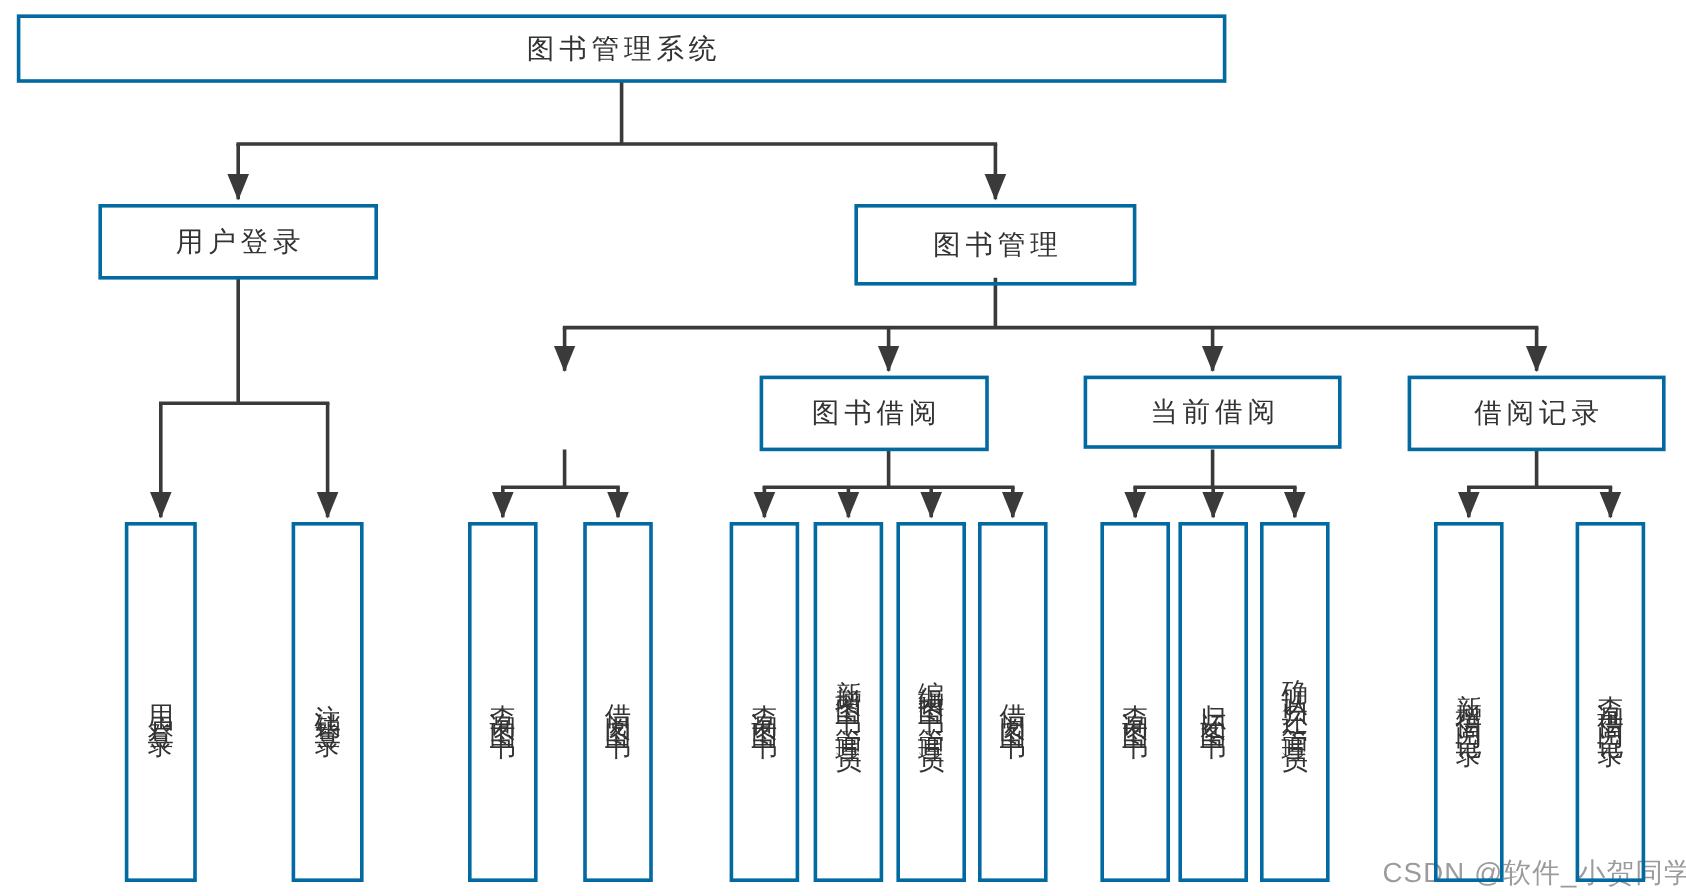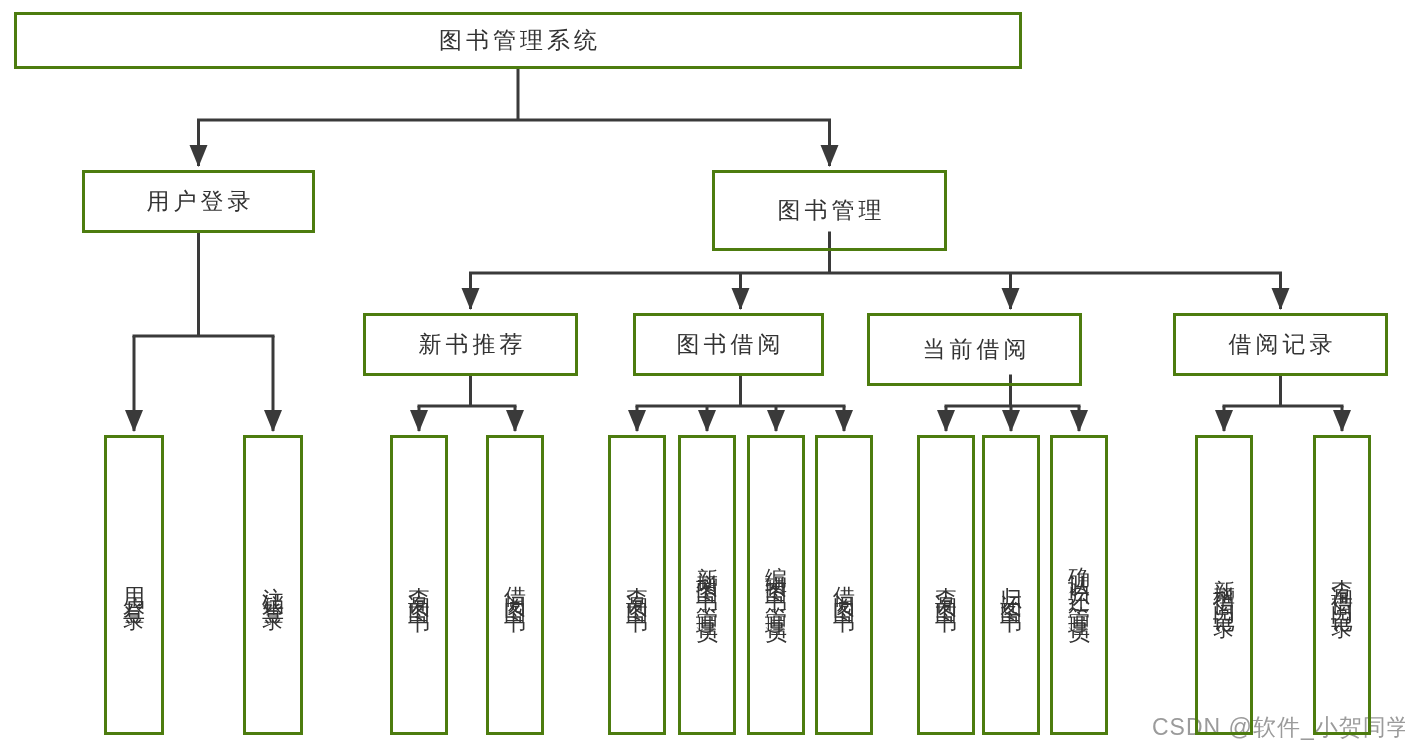--- a/index.html
+++ b/index.html
@@ -7,21 +7,21 @@
   .canvas{
     position:relative;
     width:1405px;height:747px;
     background:#ffffff;
     font-family:"Liberation Sans",sans-serif;
     overflow:hidden;
   }
   .wires{position:absolute;left:0;top:0;z-index:0;}
   .node{
     position:absolute;
-    border:3px solid #4d7c0f;
+    border:3px solid #0369a1;
     background:transparent;
     box-sizing:border-box;
     display:flex;align-items:center;justify-content:center;
     z-index:2;
     color:#333333;
   }
   .hnode{
     font-size:23px;
     letter-spacing:4px;
     white-space:nowrap;
@@ -86,25 +86,24 @@
       <line x1="1224" y1="406" x2="1224" y2="431" marker-end="url(#arrow)"></line>
       <line x1="1342" y1="406" x2="1342" y2="431" marker-end="url(#arrow)"></line>
     </g>
   </svg>
 
   <div class="watermark">CSDN @软件_小贺同学</div>
 
   <div class="node hnode" style="left:14px;top:12px;width:1008px;height:57px">图书管理系统</div>
 
   <div class="node hnode" style="left:82px;top:170px;width:233px;height:63px">用户登录</div>
-  <div class="node hnode" style="left:712px;top:170px;width:235px;height:81px">图书管理</div>
+  <div class="node hnode" style="left:712px;top:170px;width:235px;height:68px">图书管理</div>
 
-  <div class="node hnode" style="left:363px;top:313px;width:215px;height:63px">新书推荐</div>
   <div class="node hnode" style="left:633px;top:313px;width:191px;height:63px">图书借阅</div>
-  <div class="node hnode" style="left:867px;top:313px;width:215px;height:73px">当前借阅</div>
+  <div class="node hnode" style="left:903px;top:313px;width:215px;height:61px">当前借阅</div>
   <div class="node hnode" style="left:1173px;top:313px;width:215px;height:63px">借阅记录</div>
 
   <div class="node leaf" style="left:104px;top:435px;width:60px;height:300px">
     <span class="vlabel">用户登录</span>
   </div>
   <div class="node leaf" style="left:243px;top:435px;width:60px;height:300px">
     <span class="vlabel">注销登录</span>
   </div>
 
   <div class="node leaf" style="left:390px;top:435px;width:58px;height:300px">

